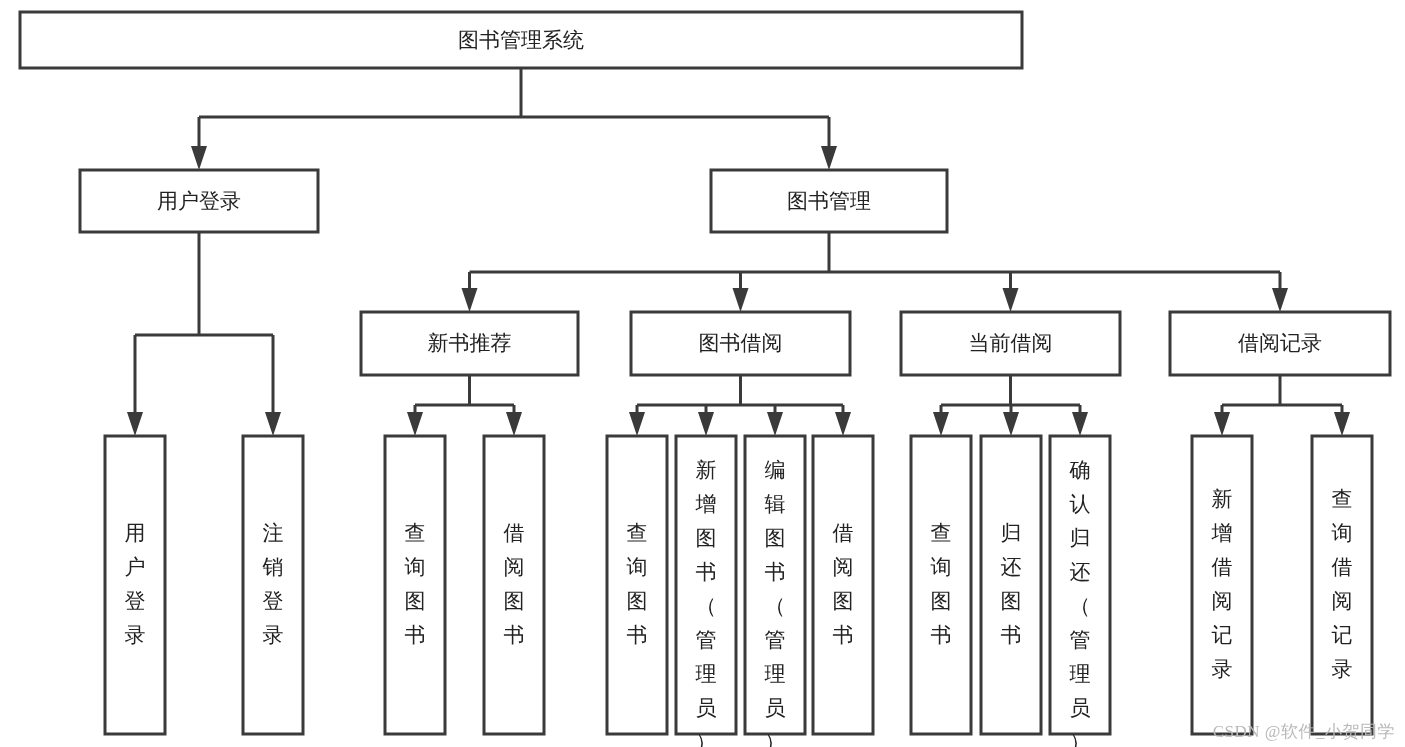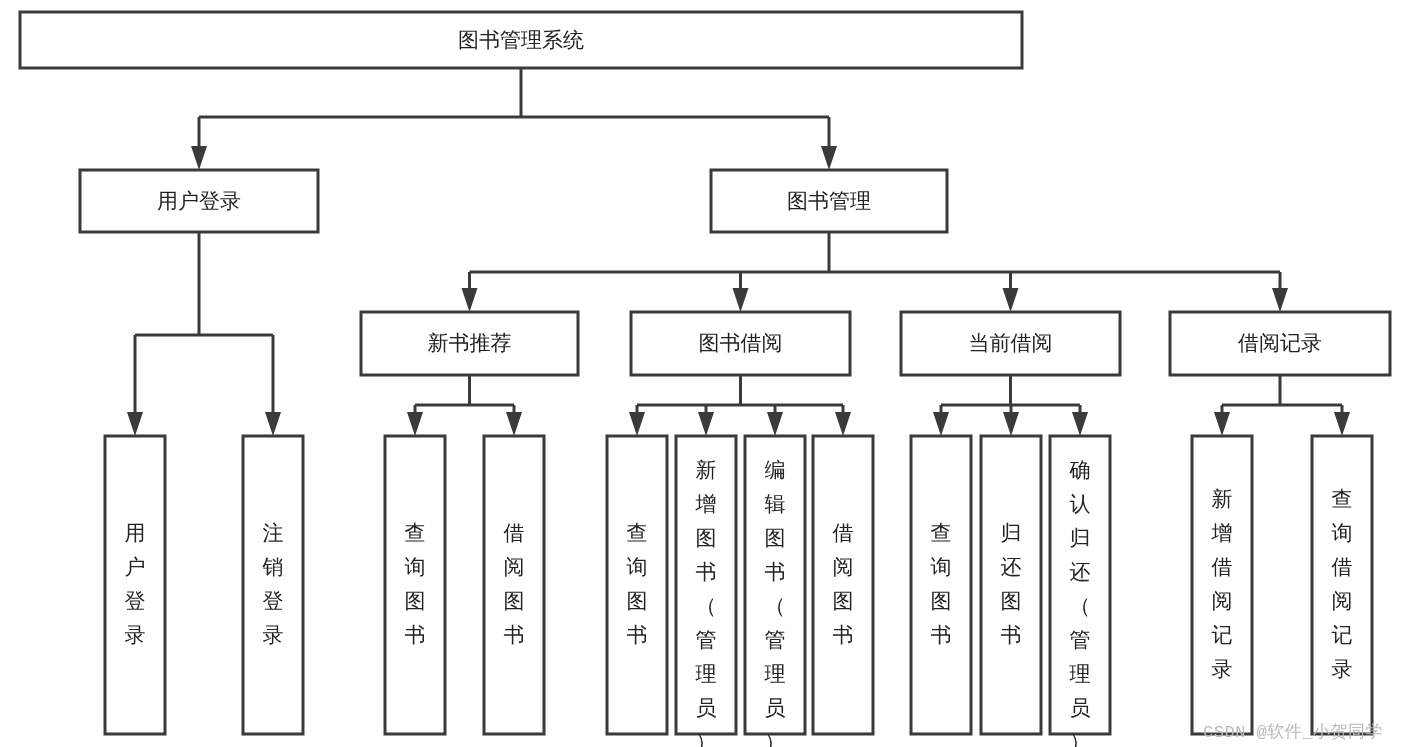--- a/index.html
+++ b/index.html
@@ -54,23 +54,23 @@
   .node-label-v {
     font-family: "Liberation Sans", "DejaVu Sans", sans-serif;
     font-size: 21px;
     fill: #222222;
     text-anchor: middle;
     dominant-baseline: middle;
     white-space: pre;
   }
   .watermark {
     position: absolute;
-    right: 22px;
+    right: 10px;
     bottom: 4px;
-    font-family: Liberation Mono, monospace;
+    font-family: Liberation Serif, serif;
     font-size: 17px;
     color: #b9b9b9;
     letter-spacing: 0.5px;
     user-select: none;
     pointer-events: none;
     white-space: nowrap;
   }
 </style>
 </head>
 <body>

